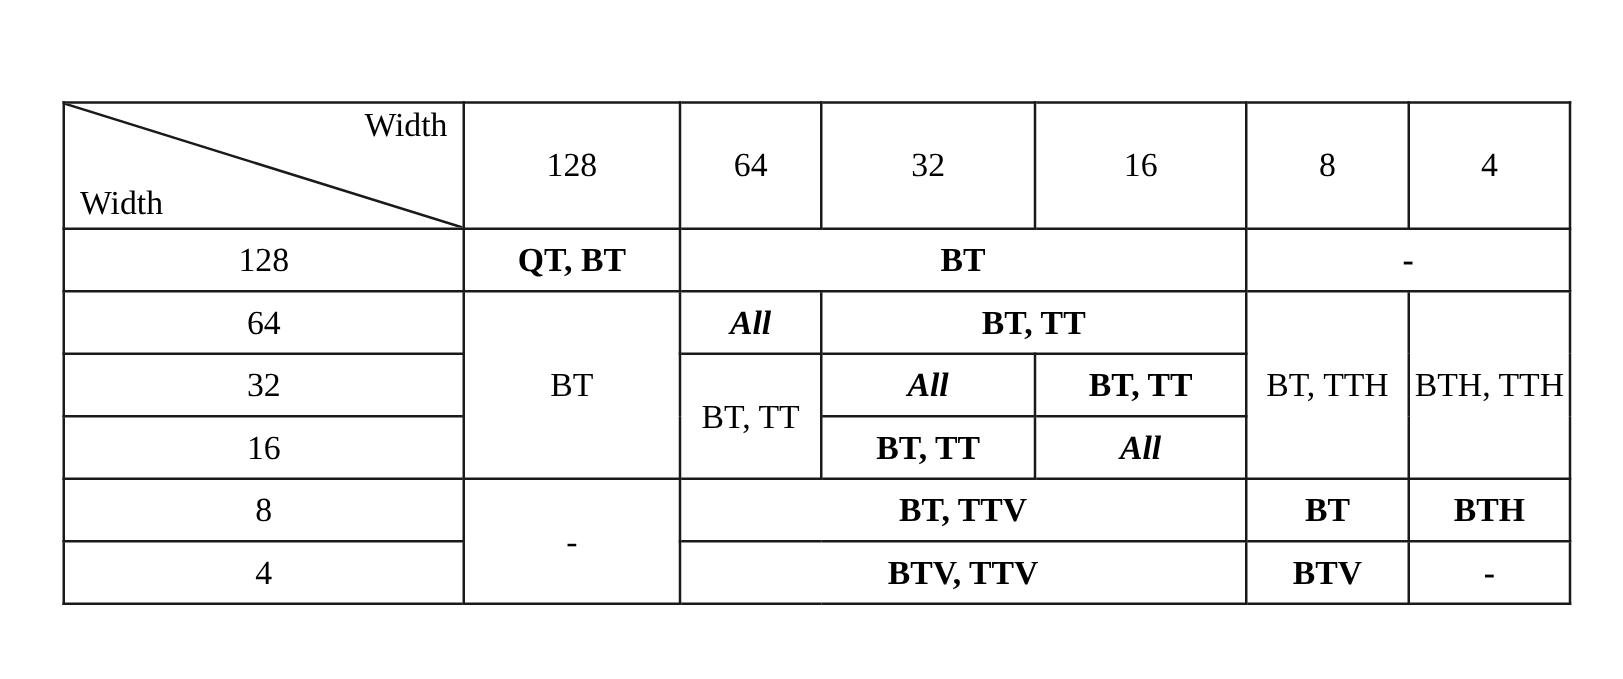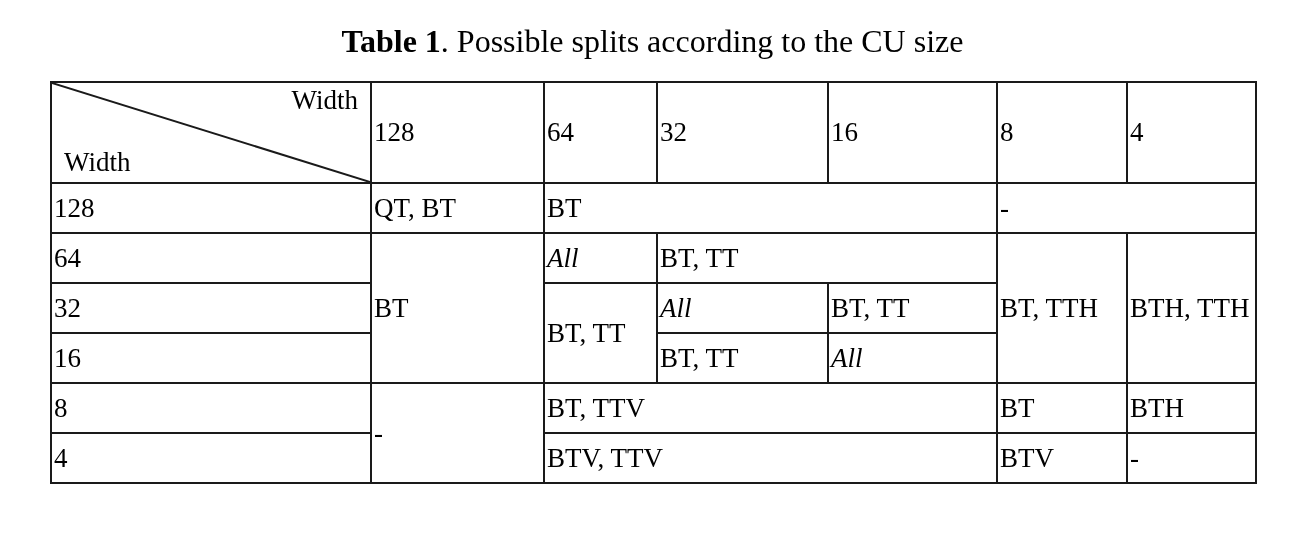--- a/index.html
+++ b/index.html
@@ -37,21 +37,21 @@
     left: 50px;
     top: 81px;
     width: 1205px;
     border-collapse: collapse;
     table-layout: fixed;
     font-size: 27px;
     line-height: 33px;
   }
   table.splits td {
     border: 2px solid #1a1a1a;
-    text-align: left;
+    text-align: center;
     vertical-align: middle;
     padding: 0 2px;
   }
   
   col.c-corner { width: 320px; }
   col.c-128 { width: 173px; }
   col.c-64  { width: 113px; }
   col.c-32  { width: 171px; }
   col.c-16  { width: 169px; }
   col.c-8   { width: 130px; }
@@ -77,34 +77,31 @@
     line-height: 33px;
   }
   .corner-height {
     position: absolute;
     left: 12px;
     bottom: 3px;
     font-size: 27px;
     line-height: 33px;
   }
   td.rowhead { height: 48px; }
-  td.datacell { height: 48px; }
+  td.datacell { height: 48px; font-weight: bold; }
   td.tall { height: 144px; }
   td.tall2 { height: 96px; }
   .italic { font-style: italic; }
   .wrapcell { line-height: 32px; }
 </style>
 </head>
 <body>
 
 <div class="page">
 
-  <div class="caption">
-    <span class="lead">Table 1</span><span>. Possible splits according to the CU size</span>
-  </div>
 
   <table class="splits">
     <colgroup>
       <col class="c-corner">
       <col class="c-128">
       <col class="c-64">
       <col class="c-32">
       <col class="c-16">
       <col class="c-8">
       <col class="c-4">

